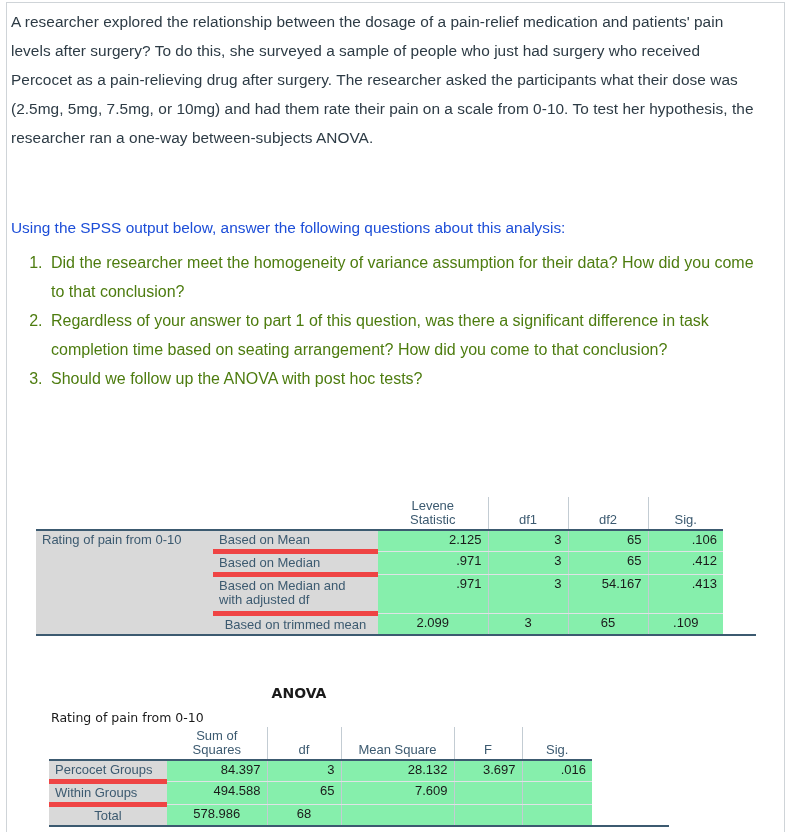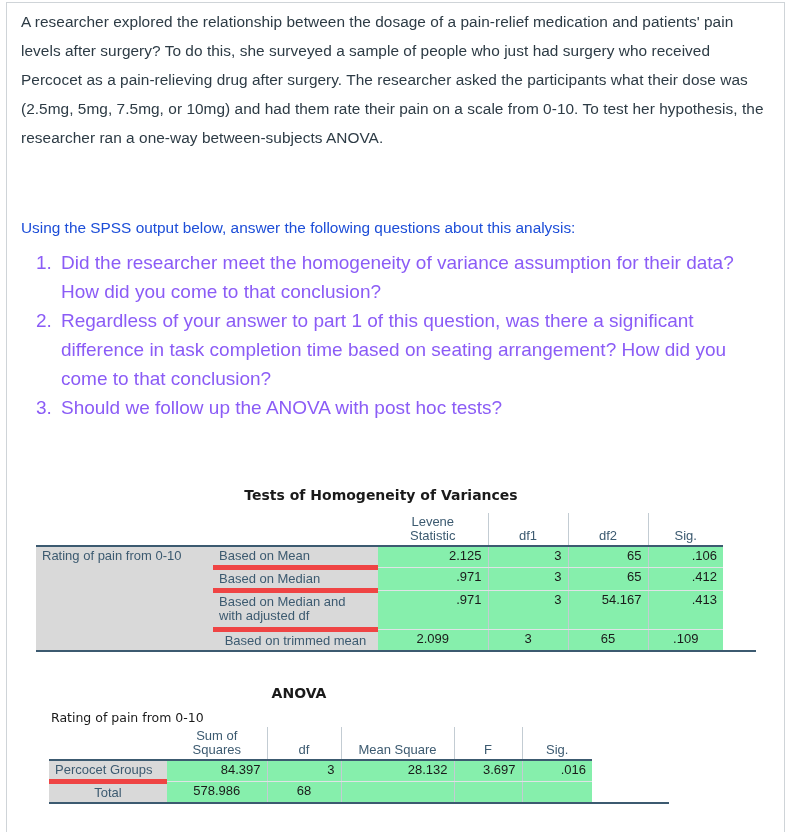--- a/index.html
+++ b/index.html
@@ -21,21 +21,21 @@
     width: 779px;
     height: 830px;
     border-left: 1px solid #cfd4d8;
     border-top: 1px solid #cfd4d8;
     border-right: 1px solid #cfd4d8;
     box-sizing: border-box;
     background: #ffffff;
   }
   .content {
     position: absolute;
-    left: 14px;
+    left: 4px;
     top: 4px;
     width: 748px;
   }
 
   
   .intro {
     font-size: 15.4px;
     line-height: 29px;
     color: #2d3b45;
     margin: 0;
@@ -44,23 +44,23 @@
   .prompt-line {
     font-size: 15.4px;
     line-height: 29px;
     color: #1d4ed8;
     margin: 0;
     padding-top: 61px;
   }
   ol.questions {
     margin: 6px 0 0 0;
     padding-left: 36px;
-    font-size: 19px;
+    font-size: 16px;
     line-height: 29px;
-    color: #8b5cf6;
+    color: #4d7c0f;
   }
   ol.questions li {
     padding-left: 4px;
     margin: 0;
   }
 
   
   .spss-block { position: relative; }
   .spss-title {
     font-size: 14px;
@@ -150,21 +150,20 @@
     <p class="prompt-line">Using the SPSS output below, answer the following questions about this analysis:</p>
 
     <ol class="questions">
       <li>Did the researcher meet the homogeneity of variance assumption for their data? How did you come to that conclusion?</li>
       <li>Regardless of your answer to part 1 of this question, was there a significant difference in task completion time based on seating arrangement? How did you come to that conclusion?</li>
       <li>Should we follow up the ANOVA with post hoc tests?</li>
     </ol>
   </div>
 
   <div class="spss-block" id="levene-block">
-    <div class="spss-title" id="levene-title">Tests of Homogeneity of Variances</div>
 
     <table class="spss" id="levene-table">
       <colgroup>
         <col style="width:177px">
         <col style="width:165px">
         <col style="width:110px">
         <col style="width:80px">
         <col style="width:80px">
         <col style="width:75px">
       </colgroup>
@@ -244,20 +243,28 @@
       </thead>
       <tbody>
         <tr>
           <td class="rowhead sep">Percocet Groups</td>
           <td class="num">84.397</td>
           <td class="num">3</td>
           <td class="num">28.132</td>
           <td class="num">3.697</td>
           <td class="num last">.016</td>
         </tr>
+        <tr>
+          <td class="rowhead sep">Within Groups</td>
+          <td class="num">494.588</td>
+          <td class="num">65</td>
+          <td class="num">7.609</td>
+          <td class="num"></td>
+          <td class="num last"></td>
+        </tr>
         <tr class="lastrow">
           <td class="rowhead">Total</td>
           <td class="num">578.986</td>
           <td class="num">68</td>
           <td class="num"></td>
           <td class="num"></td>
           <td class="num last"></td>
         </tr>
       </tbody>
     </table>

